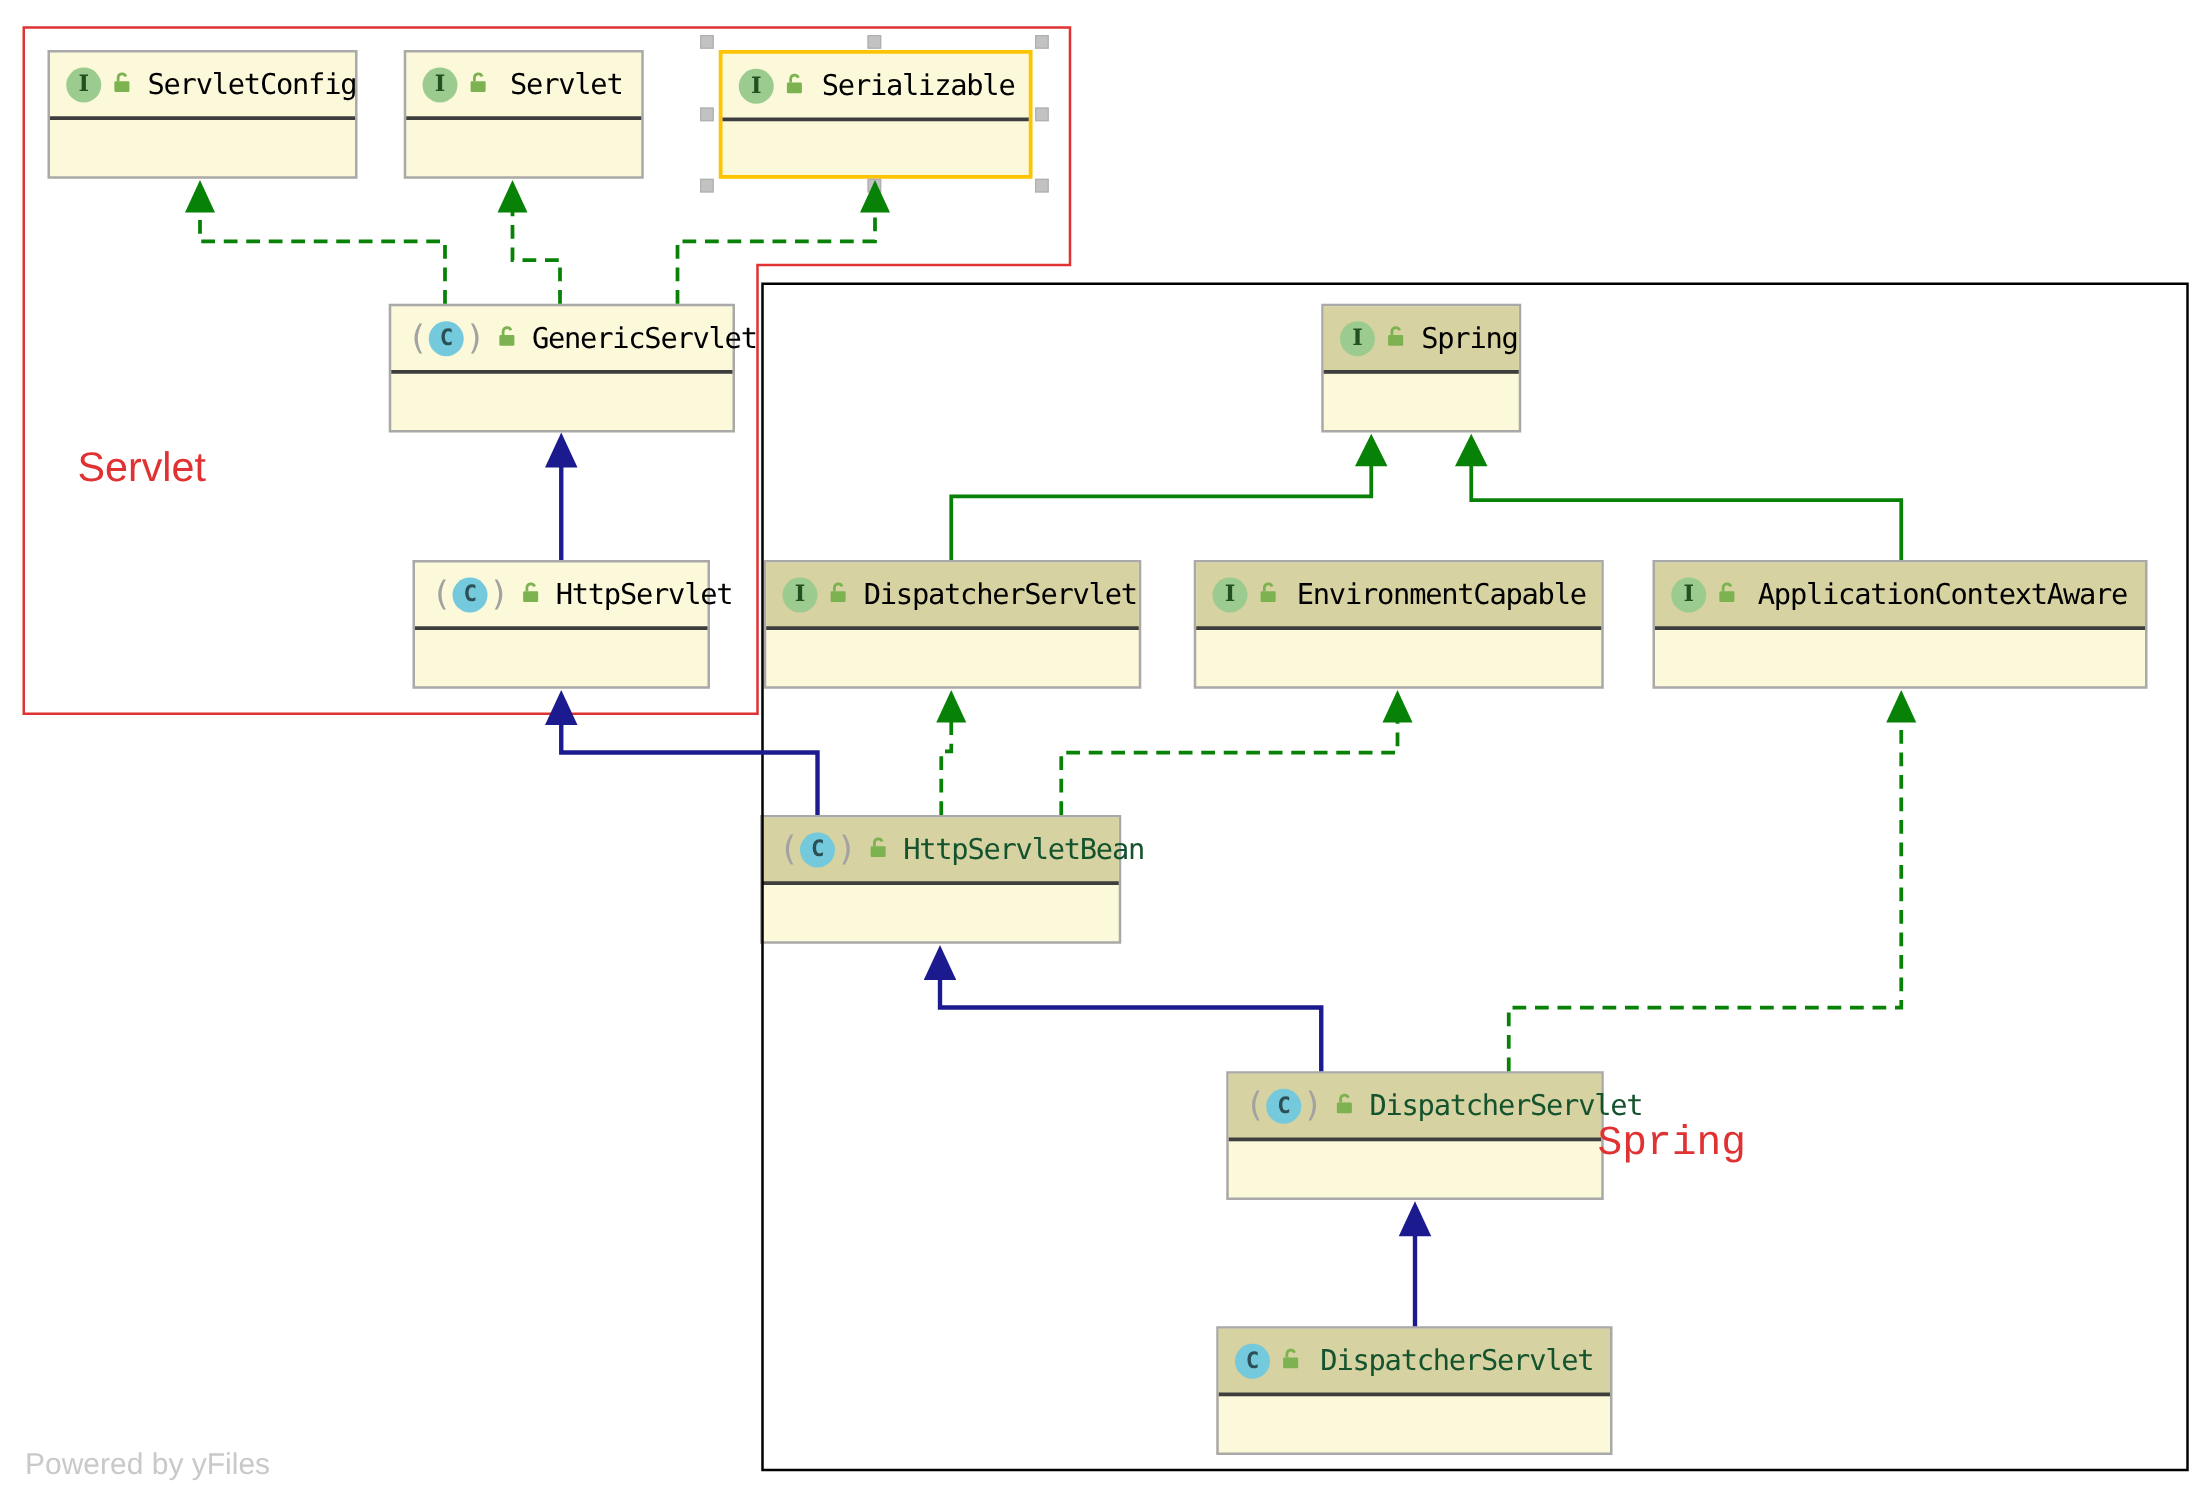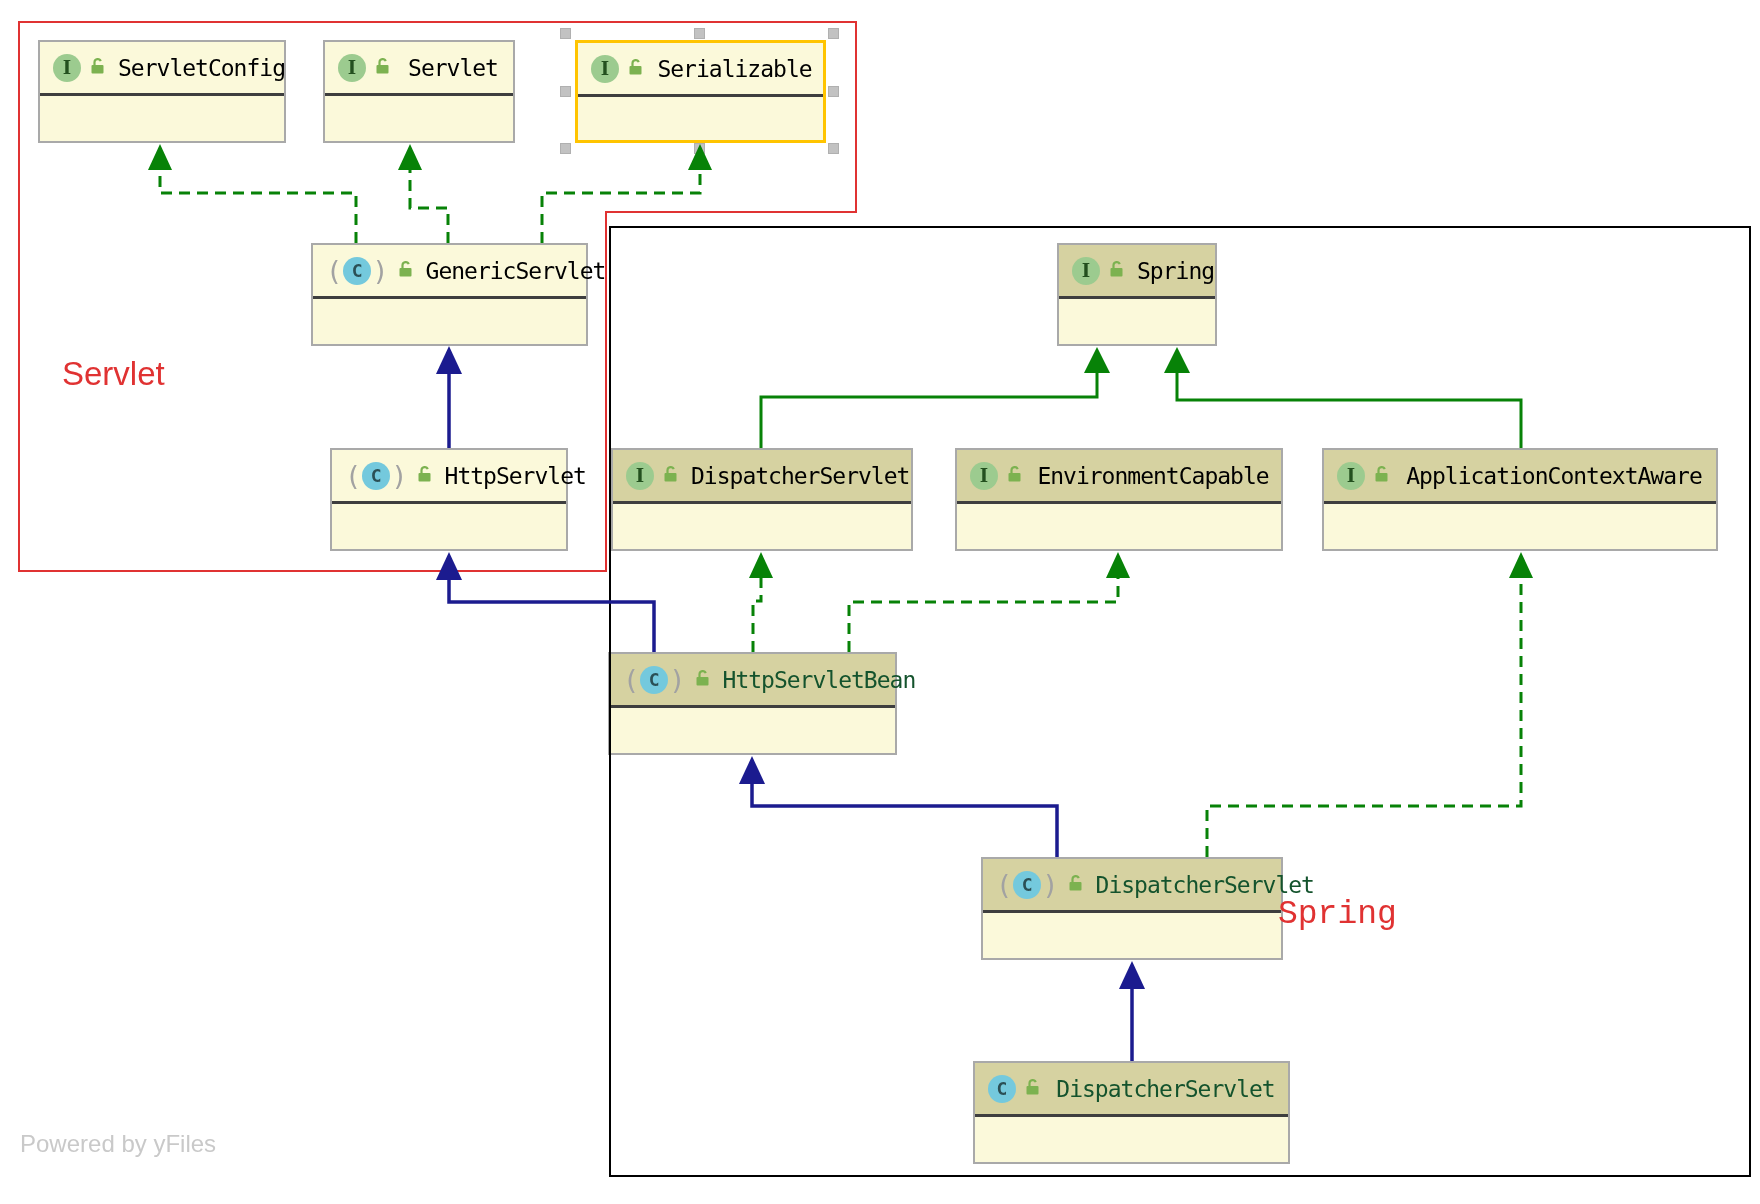--- a/index.html
+++ b/index.html
@@ -24,21 +24,21 @@
   .class-circle{background:#74c9dd;color:#2b4f55;font-family:"DejaVu Sans Mono",monospace;
                 font-size:18px;font-weight:bold;}
   .abstract::before{content:"(";color:#a2a2a2;font-size:27px;font-family:"DejaVu Sans Mono",monospace;margin-right:1px;}
   .abstract::after{content:")";color:#a2a2a2;font-size:27px;font-family:"DejaVu Sans Mono",monospace;margin-left:1px;}
   .lock{margin-left:8px;flex:0 0 auto;}
   
   .handle{position:absolute;width:11px;height:11px;background:#c2c2c2;border:1px solid #b0b0b0;box-sizing:border-box;}
   
   .region-label{position:absolute;font-family:"Liberation Sans","DejaVu Sans",sans-serif;
                 font-size:33px;color:#e03232;white-space:nowrap;}
-  .watermark{position:absolute;left:20px;top:1130px;font-family:"Liberation Sans","DejaVu Sans",sans-serif;
+  .watermark{position:absolute;left:20px;top:1158px;font-family:"Liberation Sans","DejaVu Sans",sans-serif;
              font-size:24px;color:#c9c9c9;}
   svg.overlay{position:absolute;left:0;top:0;pointer-events:none;}
 </style>
 </head>
 <body>
 
 <div id="stage">
 
   <div class="node" style="left:38px;top:40px;width:248px;height:103px;">
     <div class="hdr">

